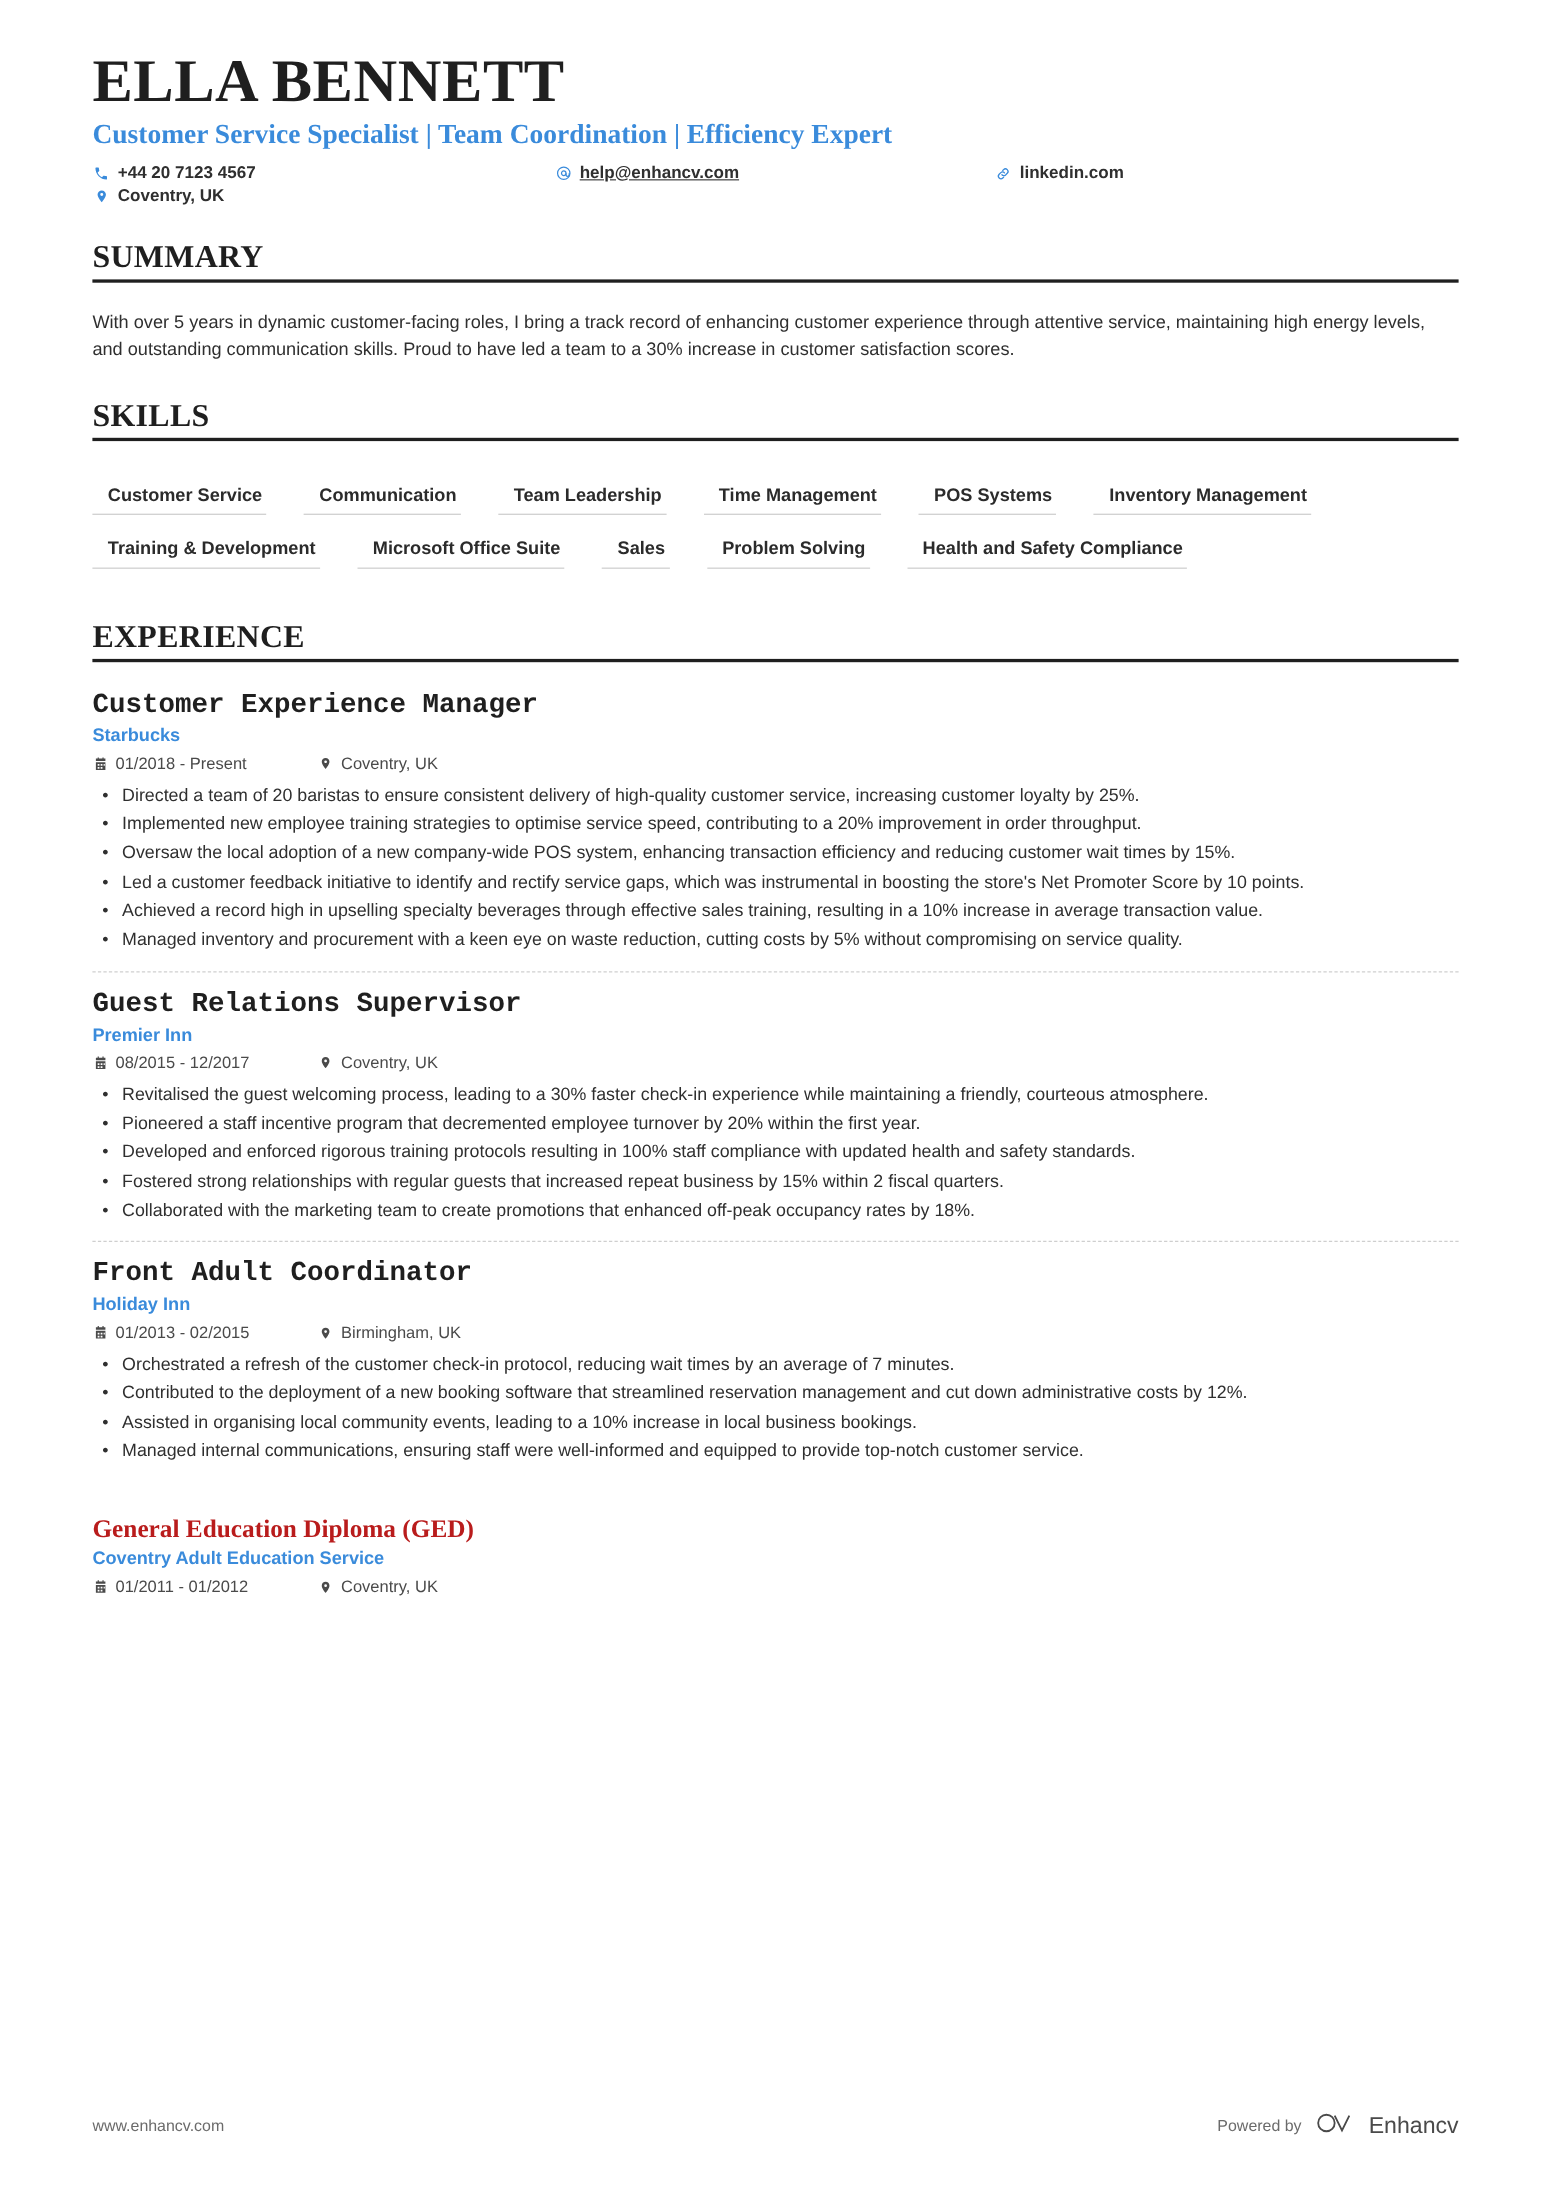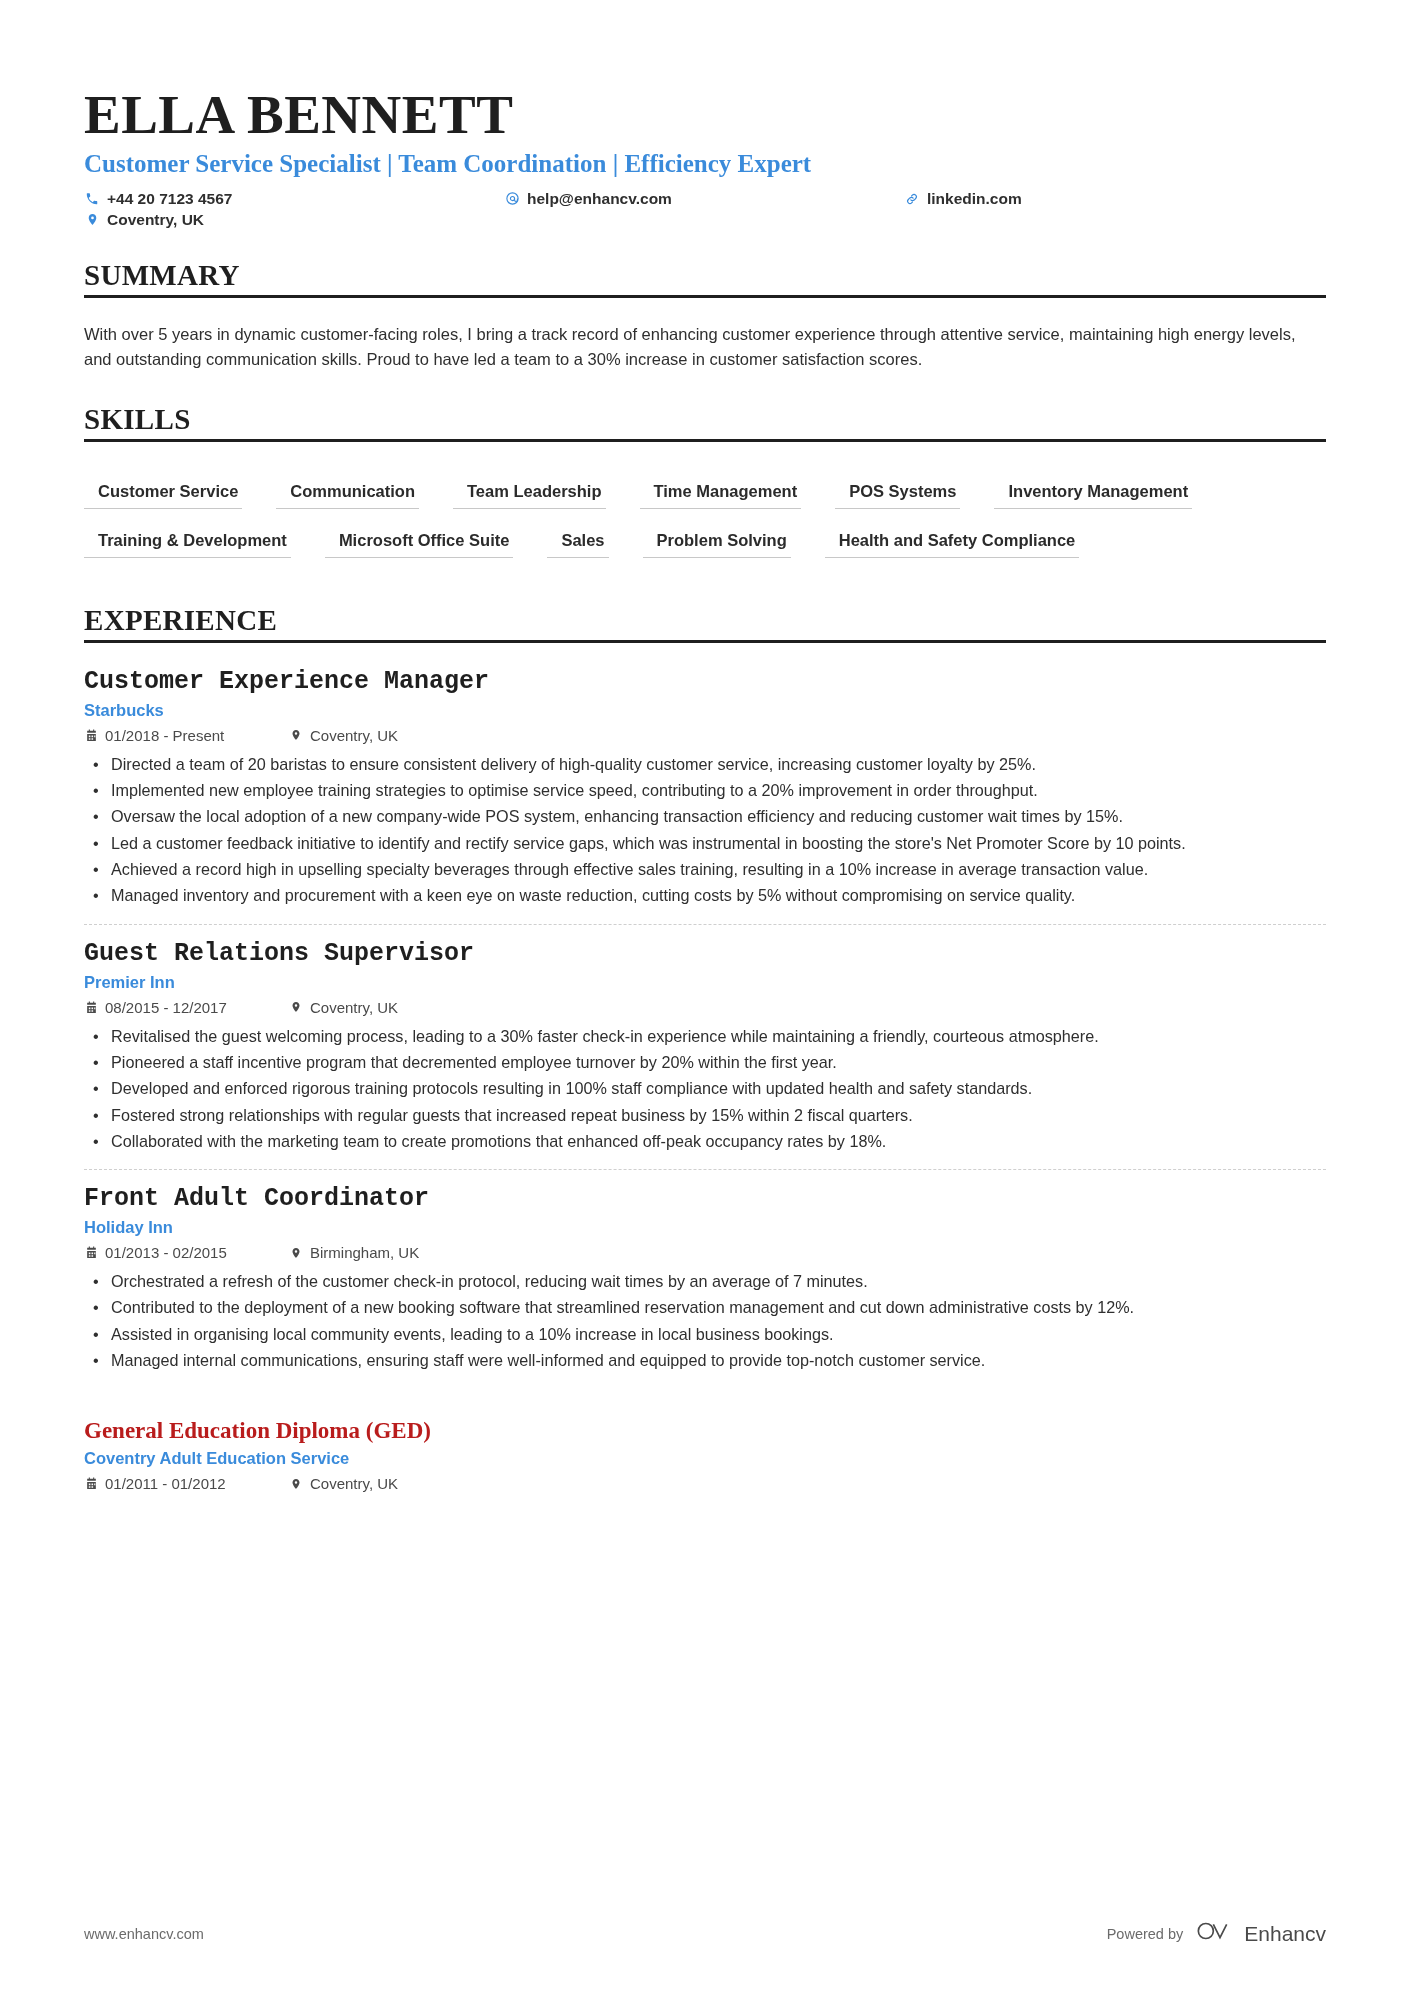--- a/index.html
+++ b/index.html
@@ -11,21 +11,21 @@
   body {
     width: 1410px;
     min-height: 1995px;
     font-family: "Liberation Sans", sans-serif;
     color: #2b2b2b;
     position: relative;
   }
   .page {
     width: 1410px;
     min-height: 1995px;
-    padding: 86px 84px 0 84px;
+    padding: 45px 84px 0 84px;
     position: relative;
     border-radius: 22px;
   }
   
   .name {
     font-family: "Liberation Serif", serif;
     font-weight: bold;
     font-size: 55px;
     line-height: 1.05;
     letter-spacing: 0.5px;
@@ -48,21 +48,21 @@
     color: #2f2f2f;
     margin-bottom: 3px;
   }
   .contact-item {
     display: flex;
     align-items: center;
     gap: 7px;
     white-space: nowrap;
   }
   .contact-item.c1 { width: 420px; }
-  .contact-item.c2 { width: 400px; }
+  .contact-item.c2 { width: 400px; text-decoration: underline; }
   .contact-item.c3 { width: auto; }
   .ci {
     color: #3a8bdb;
     font-size: 15px;
     display: inline-flex;
     align-items: center;
     justify-content: center;
     width: 16px;
   }
   .ci svg { display: block; }

